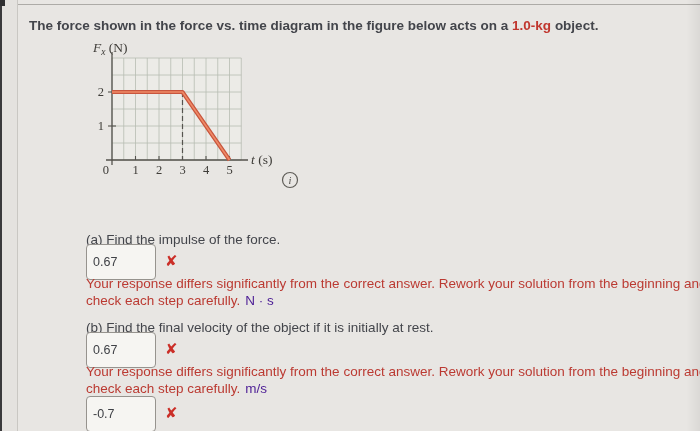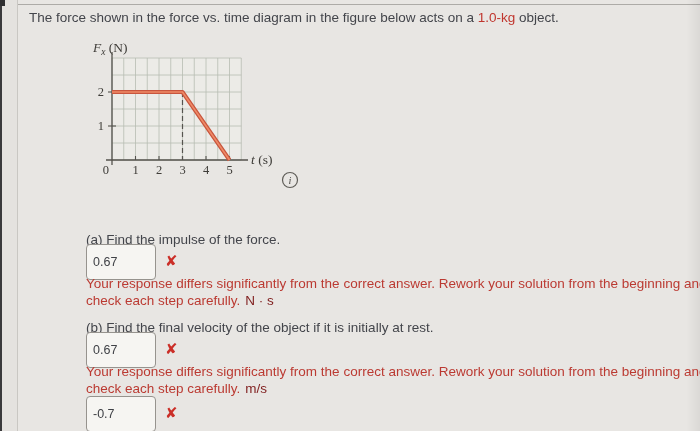--- a/index.html
+++ b/index.html
@@ -10,21 +10,21 @@
     font-family:"Liberation Sans", sans-serif;
     color:#43454b; font-size:13.5px;
   }
   .left-edge   { position:absolute; left:0; top:0; width:2px; height:431px; background:#3a3a3c; }
   .left-strip  { position:absolute; left:2px; top:0; width:16px; height:431px; background:#e4e2df; border-right:1px solid #c9c7c3; }
   .corner-mark { position:absolute; left:0; top:0; width:5px; height:6px; background:#2f2f31; }
   .top-rule    { position:absolute; left:18px; top:4px; right:0; height:1px; background:#adaba7; }
   .right-shade { position:absolute; right:0; top:0; width:14px; height:431px;
                  background:linear-gradient(to right, rgba(0,0,0,0), rgba(0,0,0,0.06)); }
 
-  .statement { position:absolute; left:29px; top:10px; width:650px; margin:0; line-height:16px; }
+  .statement { position:absolute; left:29px; top:18px; width:650px; margin:0; line-height:16px;font-weight:bold; }
   .hl { color:#c0362e; }
 
   .figure-wrap { position:absolute; left:85px; top:36px; width:232px; height:158px; }
   svg text { font-family:"Liberation Serif", serif; font-size:12.5px; fill:#3e3c38; }
   svg .axlabel { font-size:13.5px; }
   svg .it  { font-style:italic; }
   svg .sub { font-size:9.5px; font-style:italic; }
   .gridline line { stroke:#b7bcb2; stroke-width:0.8; }
   .axis  { stroke:#54524d; stroke-width:1.3; }
   .tick  { stroke:#54524d; stroke-width:1.1; }
@@ -40,21 +40,21 @@
   .q { margin:0 0 4px 0; line-height:15px; }
   .answer-row { display:flex; align-items:center; height:21px; margin:0 0 3px 0; }
   .ans-input {
     width:70px; height:20px; padding:17px 6px;
     font:12.5px "Liberation Sans", sans-serif; color:#3f4146;
     background:#f6f5f2; border:1px solid #96938e; border-radius:4px;
   }
   .xmark { color:#cb2f28; font-family:"DejaVu Sans", sans-serif;
            font-size:15px; font-weight:bold; margin-left:9px; line-height:1; }
   .feedback { margin:2px 0 0 0; color:#bb3a32; line-height:17px; }
-  .unit { color:#7f1d1d; margin-left:5px; }
+  .unit { color:#4c1d95; margin-left:5px; }
 </style>
 </head>
 <body>
 
 <div class="left-edge"></div>
 <div class="left-strip"></div>
 <div class="corner-mark"></div>
 <div class="top-rule"></div>
 <div class="right-shade"></div>
 

